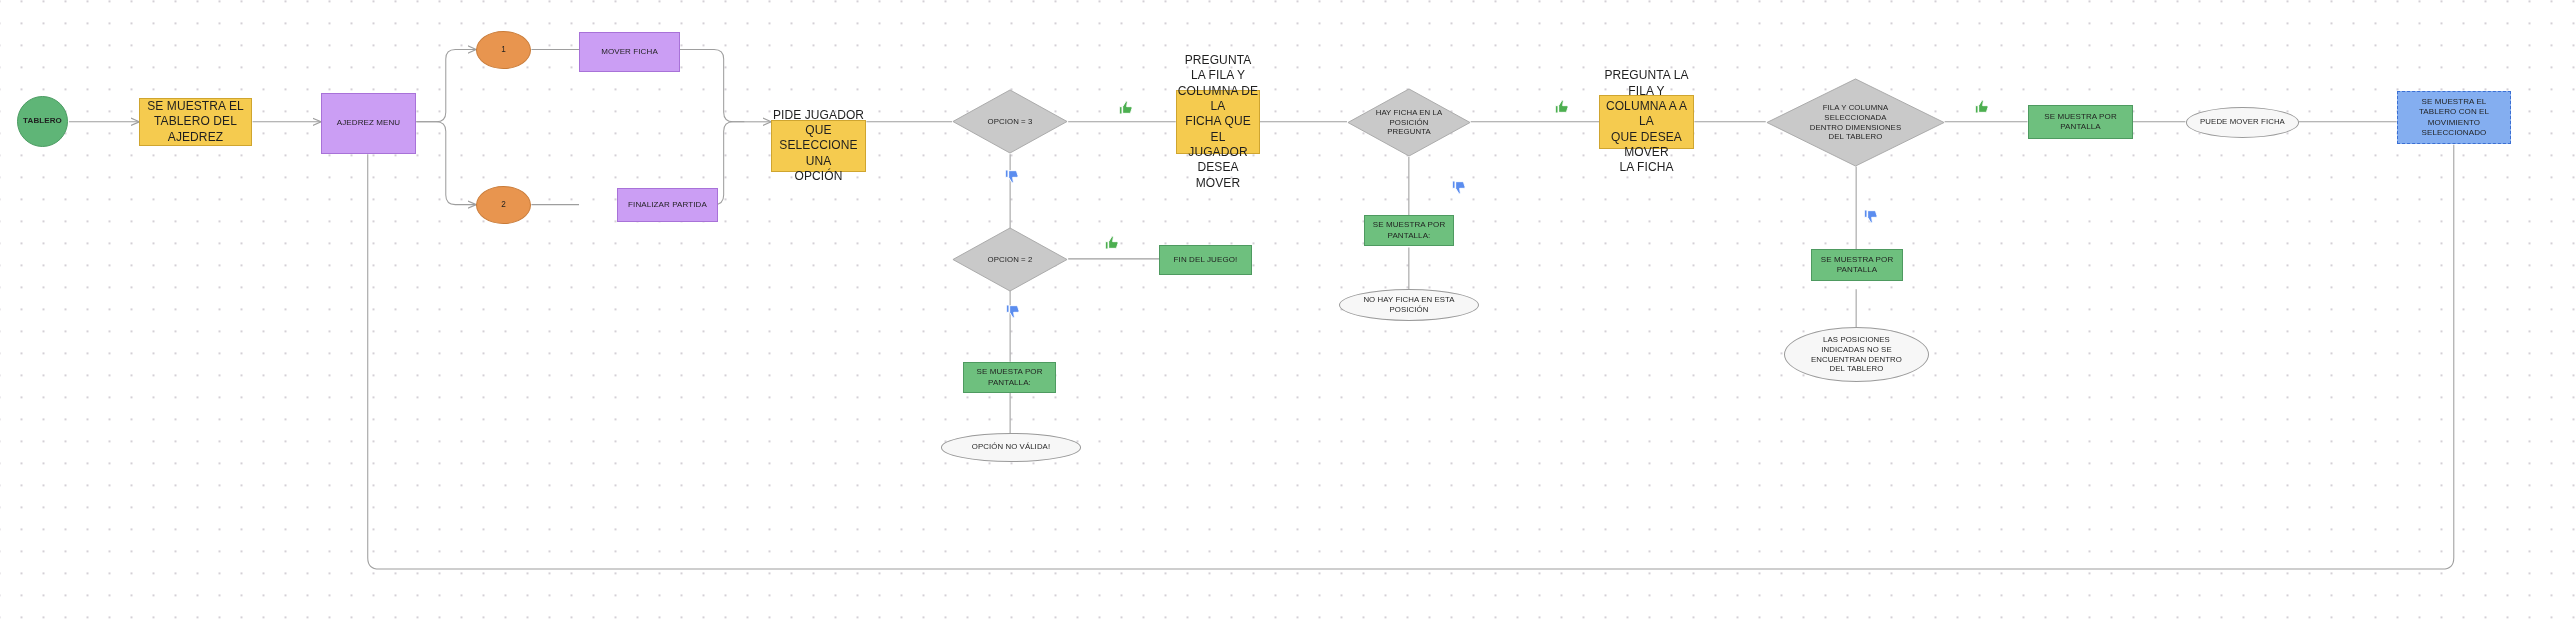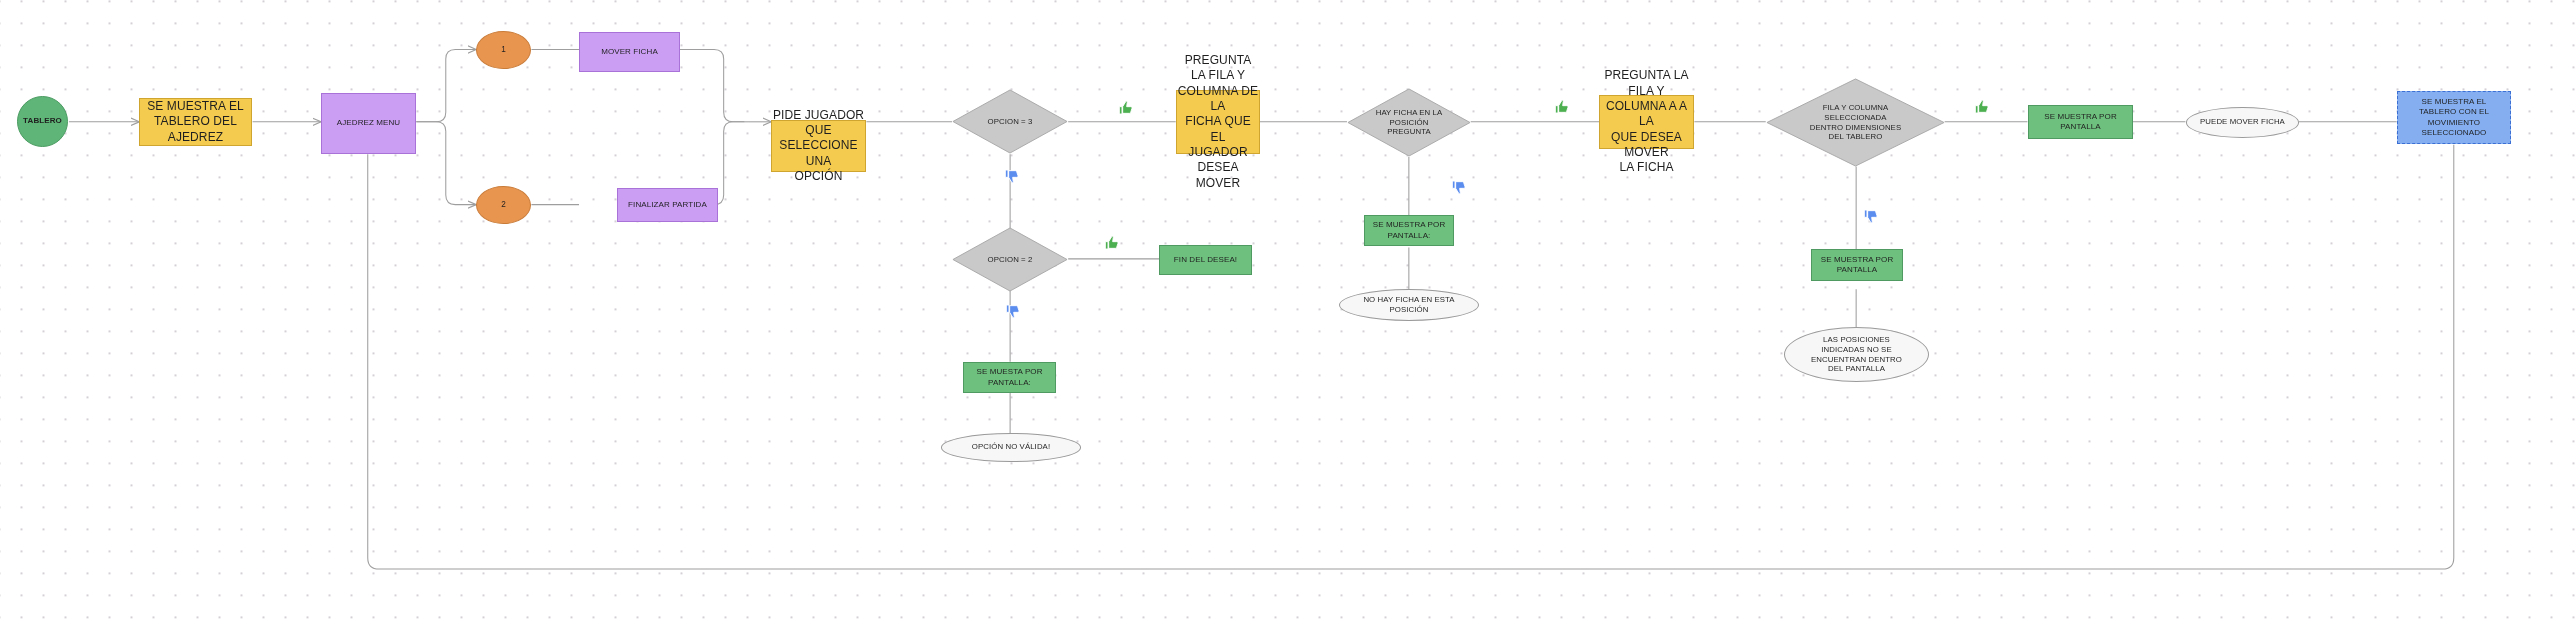--- a/index.html
+++ b/index.html
@@ -257,21 +257,21 @@
   </div>
 
   <div class="node n-proc-blue" style="left:2397px; top:91px; width:114px; height:53px;">
     <span>SE MUESTRA EL
 TABLERO CON EL
 MOVIMIENTO
 SELECCIONADO</span>
   </div>
 
   <div class="node n-proc-green" style="left:1159px; top:245px; width:93px; height:29.5px;">
-    <span>FIN DEL DESEA!</span>
+    <span>FIN DEL JUEGO!</span>
   </div>
 
   <div class="node n-proc-green" style="left:963px; top:362px; width:93px; height:31px;">
     <span>SE MUESTA POR
 PANTALLA:</span>
   </div>
 
   <div class="node n-term" style="left:941px; top:433px; width:140px; height:28.6px;align-items:center;">
     <span>OPCIÓN NO VÁLIDA!</span>
   </div>
@@ -288,21 +288,21 @@
 
   <div class="node n-proc-green" style="left:1811px; top:249px; width:92px; height:32px;">
     <span>SE MUESTRA POR
 PANTALLA</span>
   </div>
 
   <div class="node n-term" style="left:1784px; top:327px; width:145px; height:55px;">
     <span>LAS POSICIONES
 INDICADAS NO SE
 ENCUENTRAN DENTRO
-DEL PANTALLA</span>
+DEL TABLERO</span>
   </div>
 
   <svg class="icon-thumb" style="left:1118px; top:100px;" viewBox="0 0 24 24">
     <path d="M2 10h4v11H2z M7 10l4.5-7.5c.8-1.2 2.6-.5 2.4 1L13 10h6.2c1.3 0 2.2 1.2 1.8 2.4l-2 6.2c-.3.9-1.1 1.4-2 1.4H7z" fill="#4caf50" stroke="#ffffff" stroke-width="1.4" stroke-linejoin="round"></path>
   </svg>
 
   <svg class="icon-thumb" style="left:1004px; top:168px;" viewBox="0 0 24 24">
     <path d="M2 3h4v11H2z M7 14l4.5 7.5c.8 1.2 2.6.5 2.4-1L13 14h6.2c1.3 0 2.2-1.2 1.8-2.4l-2-6.2c-.3-.9-1.1-1.4-2-1.4H7z" fill="#5b8def" stroke="#ffffff" stroke-width="1.4" stroke-linejoin="round"></path>
   </svg>
 

